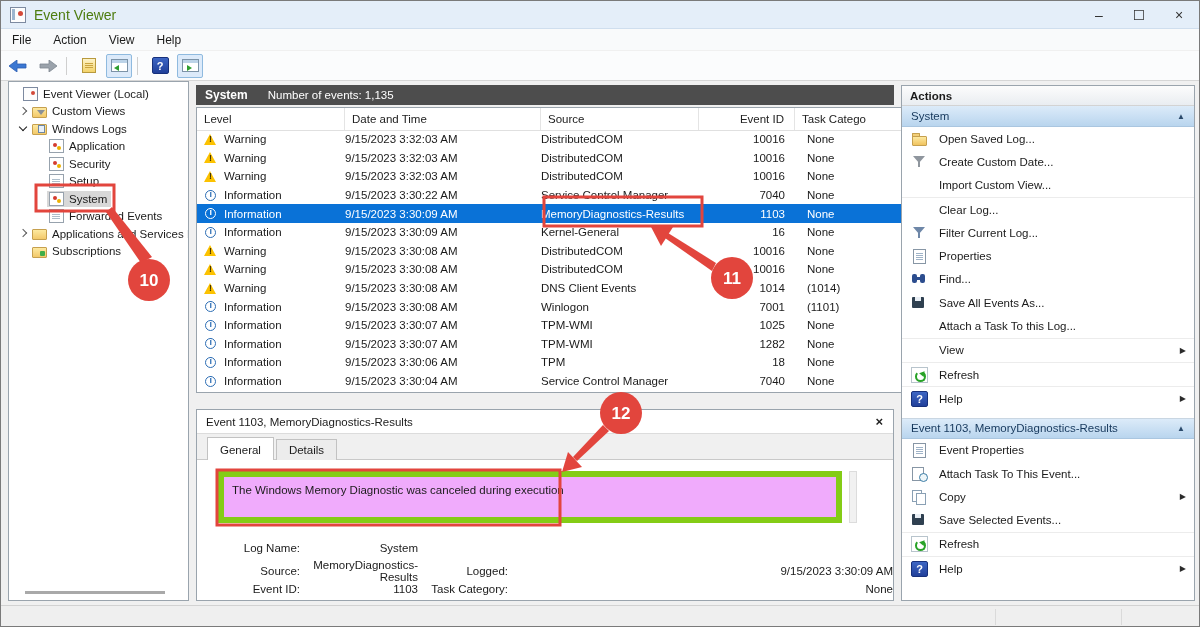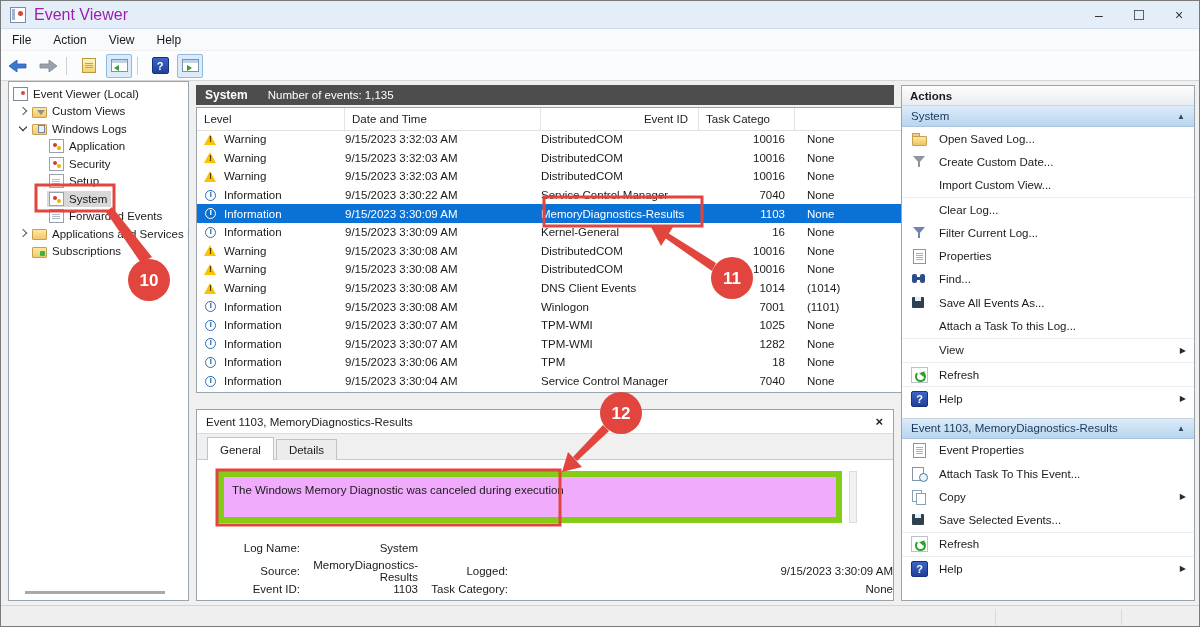--- a/index.html
+++ b/index.html
@@ -6,21 +6,21 @@
   body{font-family:"Liberation Sans","DejaVu Sans",sans-serif;background:#888;}
   .screen{position:relative;width:1200px;height:627px;background:#f0f0f0;overflow:hidden;
           border:1px solid #7a7a7a;box-sizing:border-box;}
   
   .titlebar{position:absolute;left:0;top:0;width:100%;height:28px;background:#e4eef9;
             display:flex;align-items:center;border-bottom:1px solid #cfdeee;box-sizing:border-box;}
   .app-icon{width:16px;height:16px;margin-left:9px;position:relative;background:#fdfdfd;
             border:1px solid #7d8aa0;box-sizing:border-box;}
   .app-icon::before{content:"";position:absolute;left:1px;top:1px;width:3px;height:11px;background:#9db6cf;}
   .app-icon::after{content:"";position:absolute;right:2px;top:3px;width:5px;height:5px;background:#d44a3a;border-radius:50%;}
-  .title-text{margin-left:8px;font-size:16px;color:#a21caf;}
+  .title-text{margin-left:8px;font-size:14px;color:#4d7c0f;}
   .win-controls{position:absolute;right:0;top:0;height:28px;display:flex;}
   .win-btn{width:40px;height:28px;display:flex;align-items:center;justify-content:center;
            font-size:14px;color:#333;cursor:default;}
   
   .menubar{position:absolute;left:0;top:28px;width:100%;height:22px;background:#f9fafb;
            display:flex;align-items:flex-end;gap:0;border-bottom:1px solid #f0f0f0;box-sizing:border-box;}
   .menu-item{padding:0 11px;font-size:12px;color:#1b1b1b;height:100%;display:flex;align-items:center;}
   
   .toolbar{position:absolute;left:0;top:50px;width:100%;height:30px;background:#fbfcfd;
            display:flex;align-items:center;border-bottom:1px solid #d6d6d6;box-sizing:border-box;}
@@ -38,21 +38,21 @@
       position:relative;box-sizing:border-box;}
   .doc-yellow::after{content:"";position:absolute;left:2px;top:3px;width:8px;height:7px;
       background:repeating-linear-gradient(#0000 0 1px,#caa43f 1px 2px);}
   .help-sq{width:15px;height:15px;background:linear-gradient(#3d66c4,#21409a);border:1px solid #16307c;
       border-radius:2px;color:#fff;font-size:11px;font-weight:bold;display:flex;align-items:center;justify-content:center;}
   
   .tree-panel{position:absolute;left:7px;top:80px;width:181px;height:520px;background:#fff;
               border:1px solid #9aa4ad;box-sizing:border-box;overflow:hidden;}
   .tree-list{padding-top:3px;}
   .tree-row{display:flex;align-items:center;height:17.5px;font-size:11.5px;color:#1b1b1b;white-space:nowrap;}
-  .tree-row[data-level="0"]{padding-left:2px;}
+  .tree-row[data-level="0"]{padding-left:12px;}
   .tree-row[data-level="1"]{padding-left:8px;}
   .tree-row[data-level="2"]{padding-left:38px;}
   .expander{width:13px;height:13px;position:relative;flex:none;}
   .expander[data-exp="right"]::before{content:"";position:absolute;left:3px;top:3px;width:5px;height:5px;
       border-right:1.4px solid #5a5a5a;border-bottom:1.4px solid #5a5a5a;transform:rotate(-45deg);}
   .expander[data-exp="down"]::before{content:"";position:absolute;left:3px;top:2px;width:5px;height:5px;
       border-right:1.6px solid #1b1b1b;border-bottom:1.6px solid #1b1b1b;transform:rotate(45deg);}
   .tree-hit{display:flex;align-items:center;gap:5px;padding:1px 4px 1px 2px;}
   .tree-row[data-selected] .tree-hit{background:#d8d8d8;}
   .ticon{width:15px;height:14px;position:relative;flex:none;box-sizing:border-box;}
@@ -313,20 +313,21 @@
 
   <div class="center-header">
     <span class="hname">System</span>
     <span>Number of events: 1,135</span>
   </div>
 
   <div class="table-wrap">
     <div class="ev-grid ev-head">
       <div>Level</div>
       <div>Date and Time</div>
+      <div>Source</div>
       <div class="h-eventid">Event ID</div>
       <div>Task Catego</div>
     </div>
     <div class="ev-rows">
 
         <div class="ev-grid ev-row">
           <div class="c-level">
             <span class="lvl" data-icon="warning"></span>
             <span>Warning</span>
           </div>

